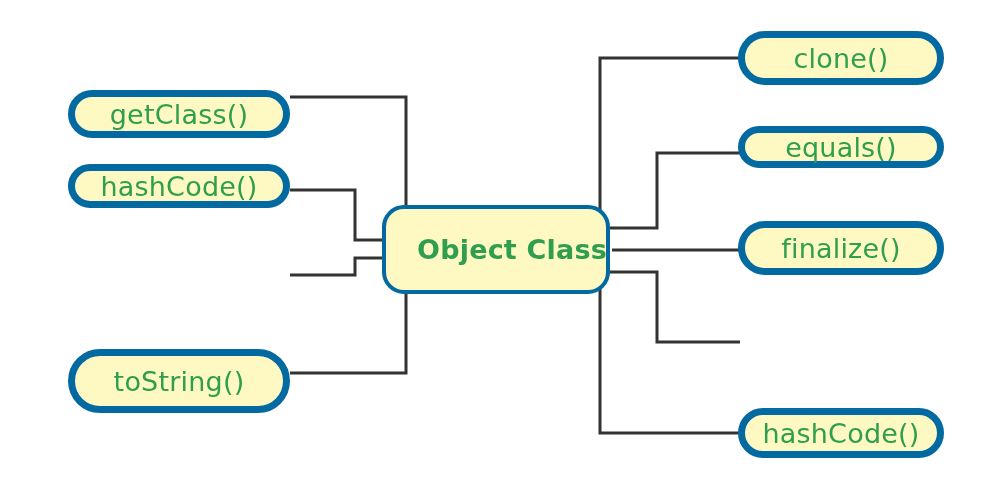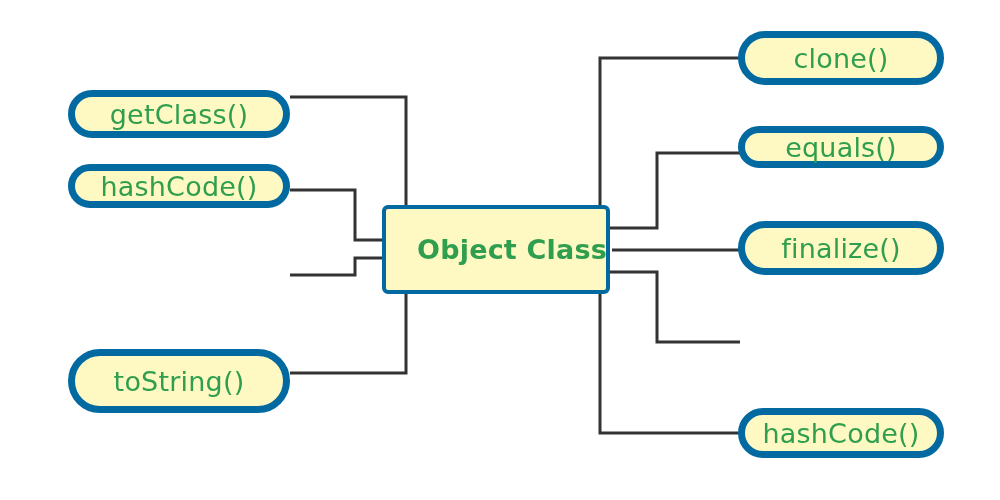--- a/index.html
+++ b/index.html
@@ -34,21 +34,21 @@
     border-radius: 999px;
     color: #2f9e4f;
     font-size: 27px;
     font-weight: 500;
     letter-spacing: 0.2px;
     white-space: nowrap;
     z-index: 2;
   }
   .node.center {
     border-width: 4px;
-    border-radius: 6px;
+    border-radius: 22px;
     font-weight: bold;
     font-size: 27px;
     padding-left: 32px;
   }
 </style>
 </head>
 <body>
 
 <div id="canvas">
 

